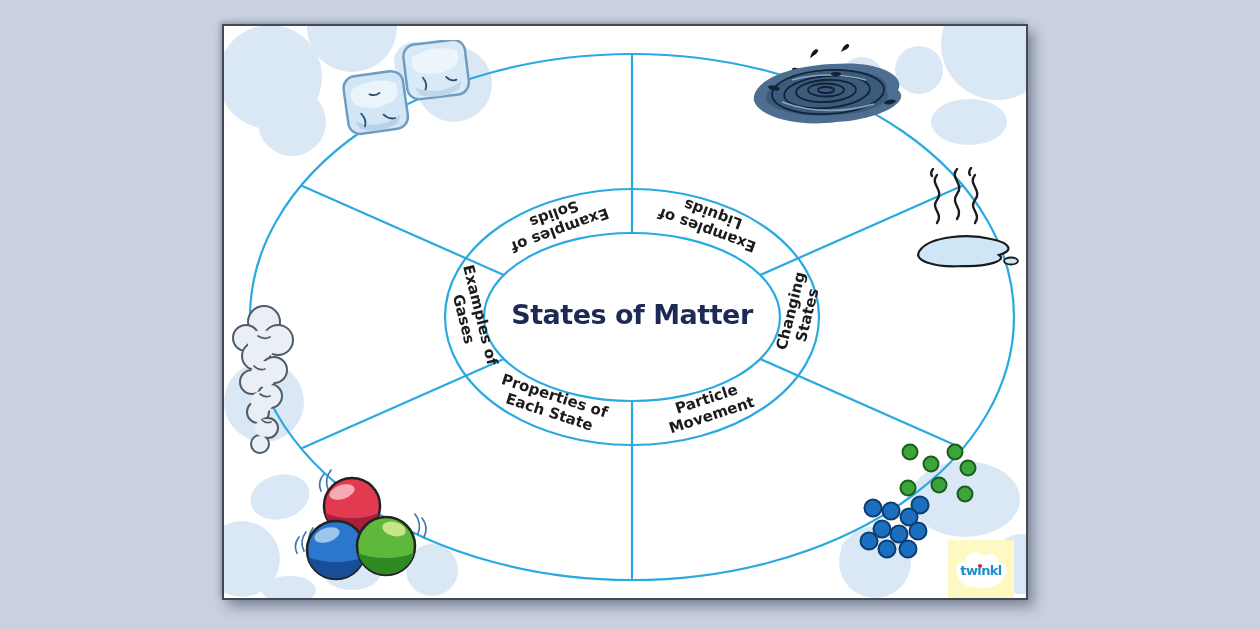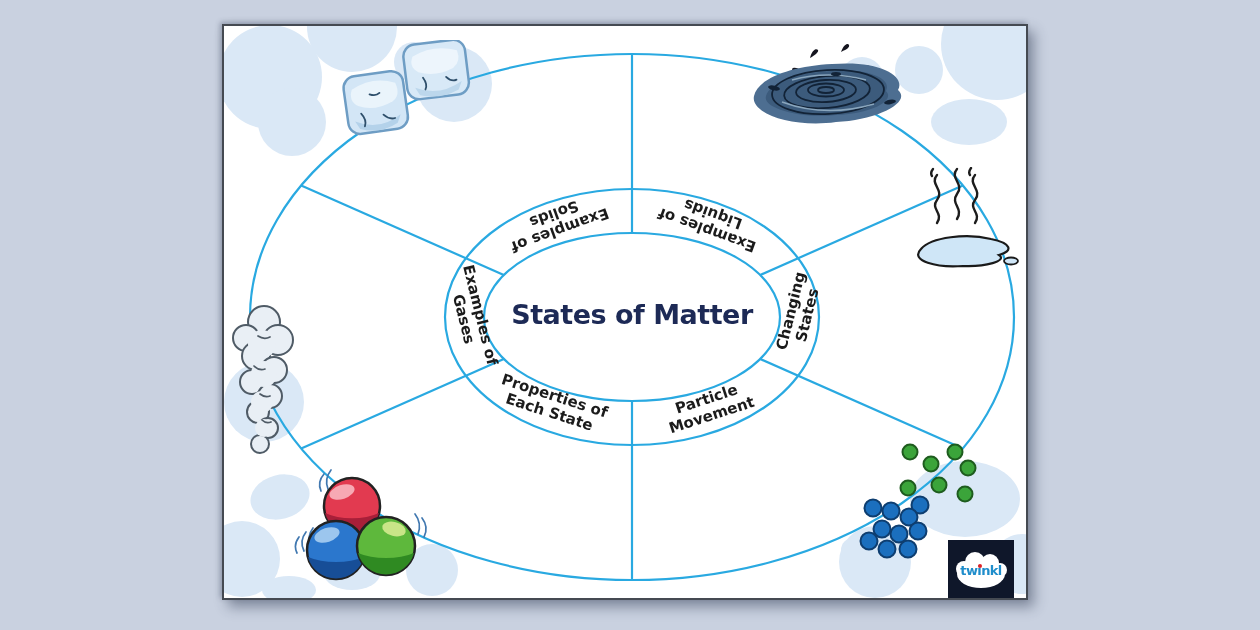--- a/index.html
+++ b/index.html
@@ -26,21 +26,21 @@
     position:absolute;left:408px;top:293px;width:312px;
     transform:translate(-50%,-50%);text-align:center;
   }
   .center-title{
     font-size:27px;font-weight:bold;color:#1d2a56;margin:0 0 9px 0;
     letter-spacing:-0.5px;
   }
   .instr{font-size:11px;color:#1b1b1b;line-height:1.45;}
   .logo{
     position:absolute;left:724px;top:514px;width:66px;height:62px;
-    background:#0f172a;
+    background:#fef9c3;
   }
   .logo svg{position:absolute;left:0;top:0;}
   .logo-text{
     position:absolute;left:0;top:23px;width:66px;text-align:center;
     color:#1f8dcb;font-weight:bold;font-size:13px;letter-spacing:-0.6px;
   }
   .logo-dot{
     position:absolute;left:30px;top:24px;width:4px;height:4px;border-radius:50%;
     background:#e02427;
   }

